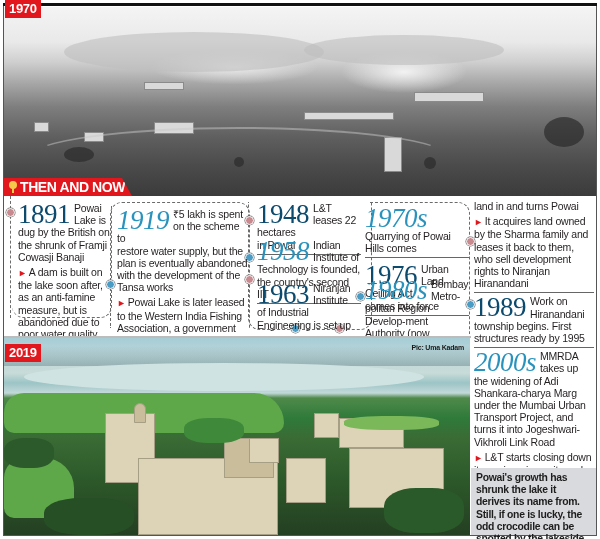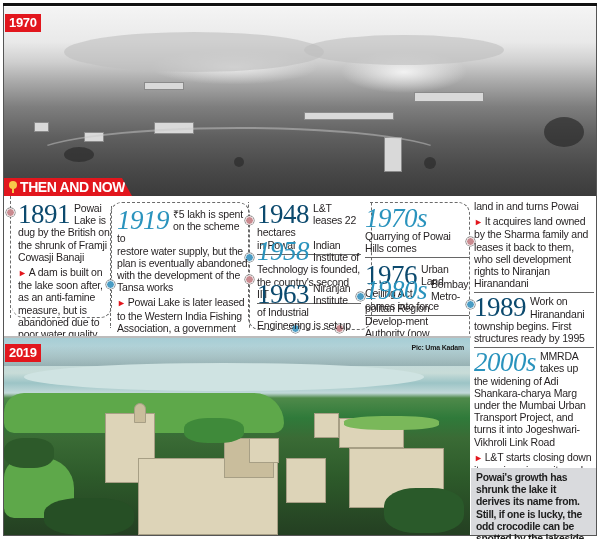--- a/index.html
+++ b/index.html
@@ -19,21 +19,21 @@
   }
   .photo1970 .hill { position:absolute; border-radius: 50%; background: rgba(190,190,190,0.6); }
   .photo1970 .bldg { position:absolute; background:#d9d9d9; border:1px solid #8a8a8a; }
   .photo1970 .tree { position:absolute; border-radius:50%; background:#2b2b2b; opacity:0.7; }
   .photo1970 .road { position:absolute; border:2px solid rgba(220,220,220,0.7); border-radius:50%; }
 
   .year-tag {
     position: absolute; background: #e2161d; color: #fff; font-family: "Liberation Sans", sans-serif;
     font-weight: bold; font-size: 13px; padding: 1px 4px; line-height: 16px; letter-spacing: -0.3px;
   }
-  .tag1970 { left: 5px; top: 14px; text-align: right; }
+  .tag1970 { left: 5px; top: 0; text-align: right; }
   .tag2019 { left: 5px; top: 344px; }
 
   .then-banner {
     position: absolute; left: 4px; top: 178px; height: 18px; width: 128px;
     background: #e2161d; color: #fff; font-weight: bold; font-size: 14px; line-height: 18px;
     padding-left: 16px; letter-spacing: -0.4px;
     clip-path: polygon(0 0, 118px 0, 128px 100%, 0 100%);
   }
   .pin-icon { position:absolute; left: 5px; top: 3px; width: 8px; height: 8px; border-radius: 50%; background: #f7c94a; }
   .pin-icon::after { content:""; position:absolute; left:3px; top:7px; width:2px; height:5px; background:#f7c94a; }

